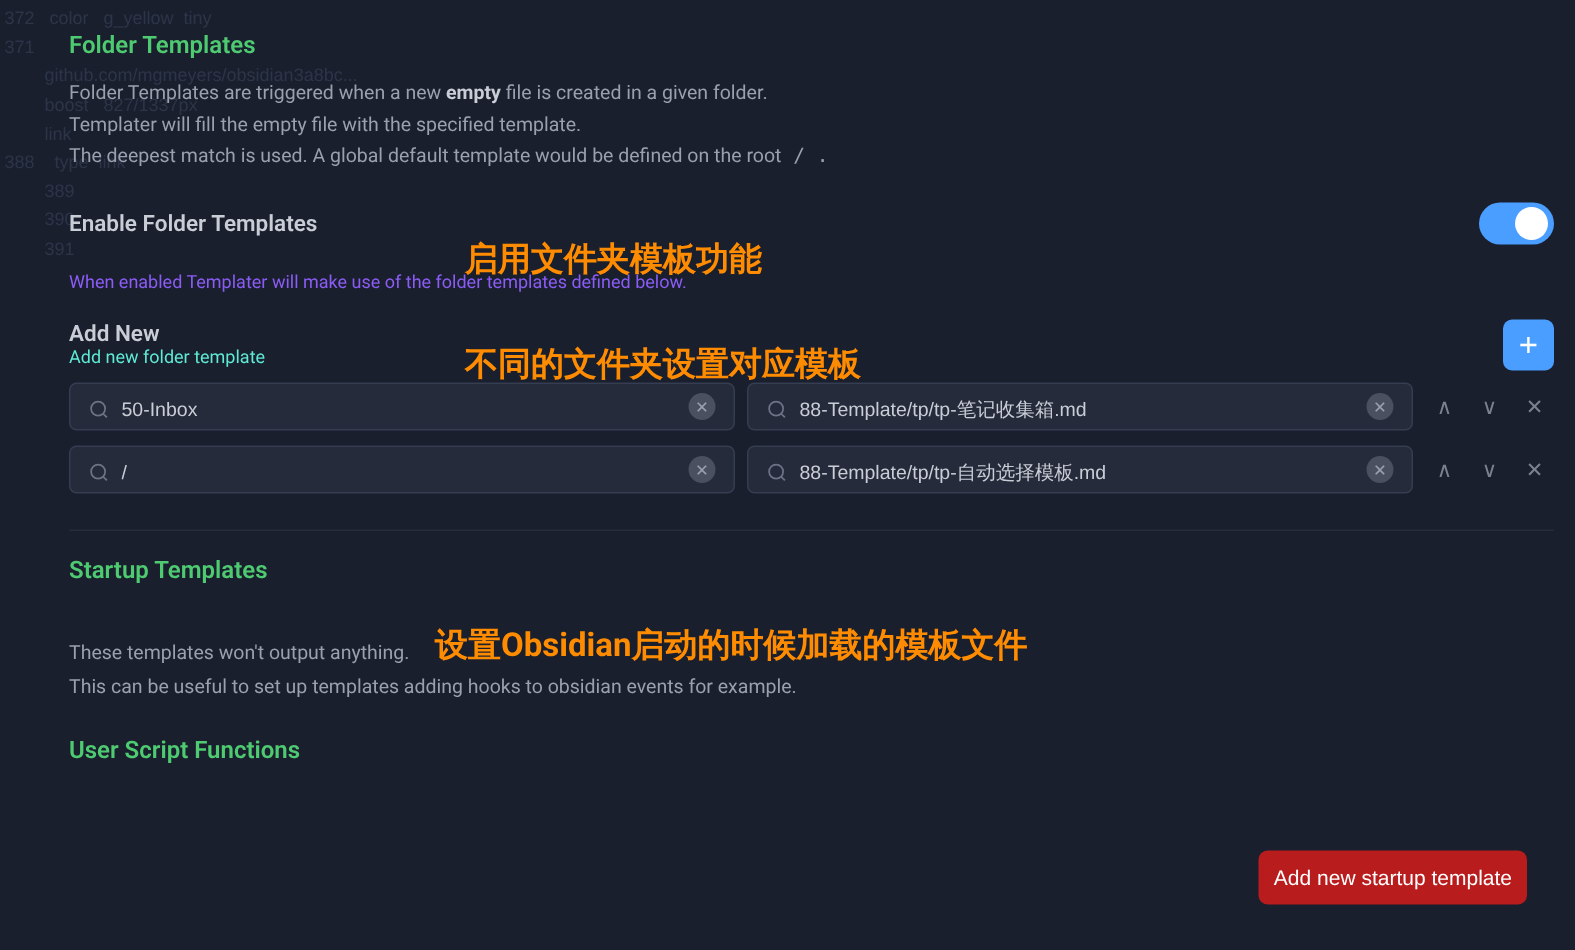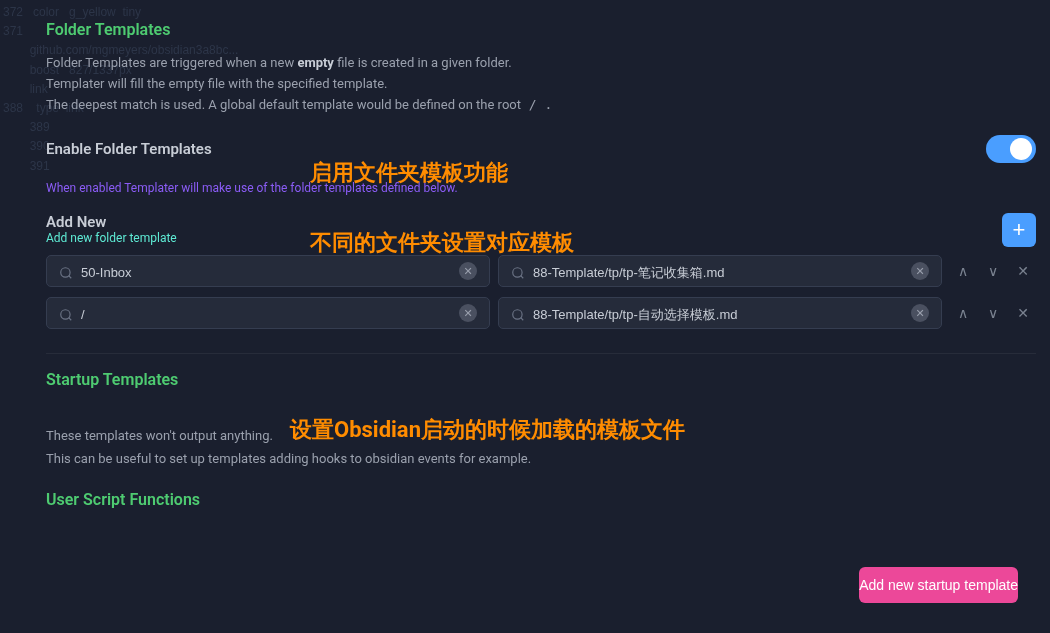--- a/index.html
+++ b/index.html
@@ -258,25 +258,25 @@
     .annotation-3 {
       top: 415px;
       left: 290px;
     }
 
     
     .startup-template-btn {
       position: absolute;
       bottom: 30px;
       right: 32px;
-      background-color: #ec4899;
+      background-color: #b91c1c;
       color: white;
       border: none;
       border-radius: 6px;
-      padding: 10px 0;
+      padding: 10px 10px;
       font-size: 14px;
       font-weight: 500;
       cursor: pointer;
       z-index: 5;
     }
 
     
     .user-script-title {
       font-size: 16px;
       font-weight: 600;

